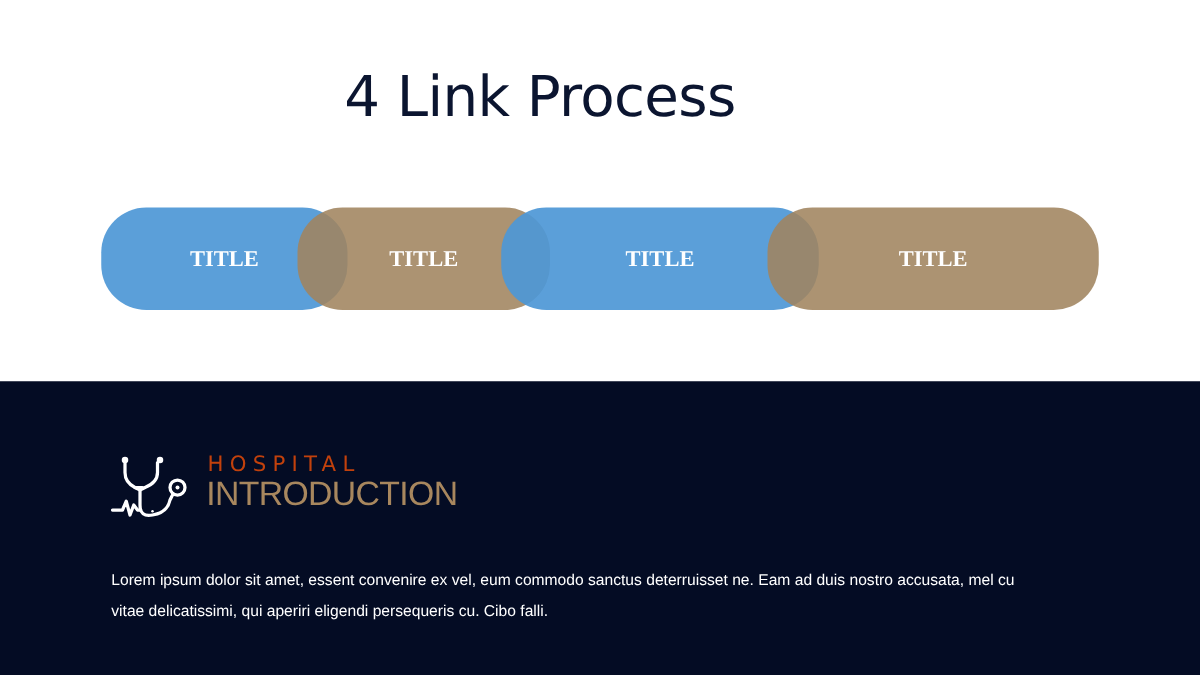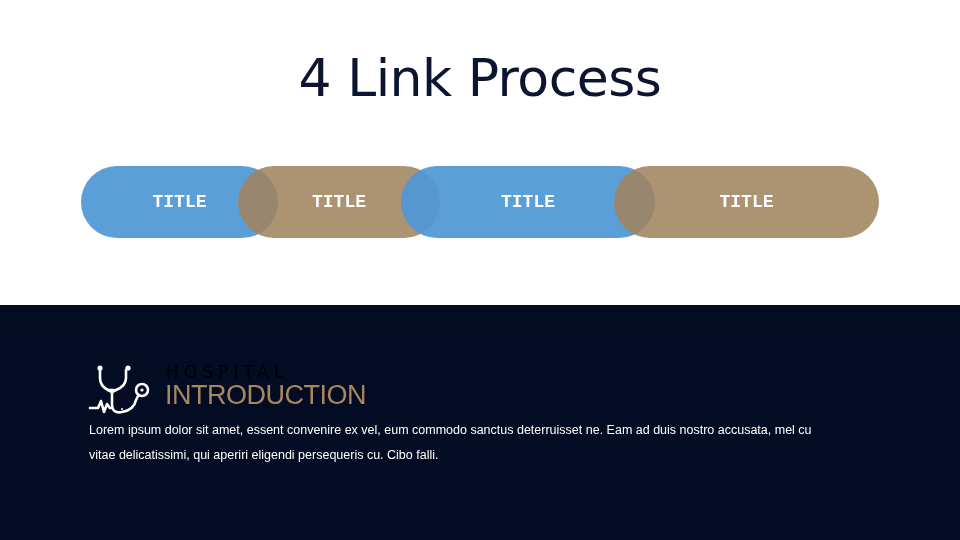--- a/index.html
+++ b/index.html
@@ -3,49 +3,48 @@
   <meta charset="utf-8">
   <style>
     html, body { margin: 0; padding: 0; }
     body {
       width: 960px; height: 540px; position: relative; overflow: hidden;
       background: #ffffff;
       font-family: "DejaVu Sans", sans-serif;
     }
     .title {
       position: absolute; left: 0; top: 50px; width: 864px;
-      text-align: center; font-size: 52px; color: #0b1530;
+      text-align: center; font-size: 45px; color: #0b1530;
       font-family: "DejaVu Sans", sans-serif; letter-spacing: -0.5px;
       line-height: 56px;
-      margin-left: 48px;
     }
     .pill {
-      position: absolute; top: 166px; height: 72px; border-radius: 36px;
+      position: absolute; top: 166px; height: 82px; border-radius: 36px;
       display: flex; align-items: center; justify-content: center;
       color: #ffffff; font-weight: bold; font-size: 18px;
-      font-family: Liberation Mono, monospace;
+      font-family: Liberation Serif, serif;
     }
     .pill span { position: relative; z-index: 2; }
     .pill.blue { background: rgba(77, 151, 214, 0.92); }
     .pill.tan { background: rgba(160, 132, 94, 0.88); }
     .footer {
       position: absolute; left: 0; top: 305px; width: 960px; height: 235px;
       background: #040c24;
     }
     .logo-icon { position: absolute; left: 88px; top: 364px; width: 64px; height: 54px; }
     .brand-top {
       position: absolute; left: 166px; top: 362px; font-size: 17px;
-      letter-spacing: 5px; color: #000000; font-family: "DejaVu Sans", sans-serif;
+      letter-spacing: 5px; color: #c2410c; font-family: "DejaVu Sans", sans-serif;
     }
     .brand-bottom {
       position: absolute; left: 165px; top: 380px; font-size: 27px;
       color: #a8875e; font-family: Liberation Sans, sans-serif; letter-spacing: -0.5px;
     }
     .body-text {
-      position: absolute; left: 89px; top: 418px; width: 740px;
+      position: absolute; left: 89px; top: 452px; width: 740px;
       font-size: 12.5px; line-height: 25px; color: #ffffff;
       font-family: "Liberation Sans", sans-serif;
     }
   </style>
 </head>
 <body>
 
 <div class="title">4 Link Process</div>
 
 <div>

